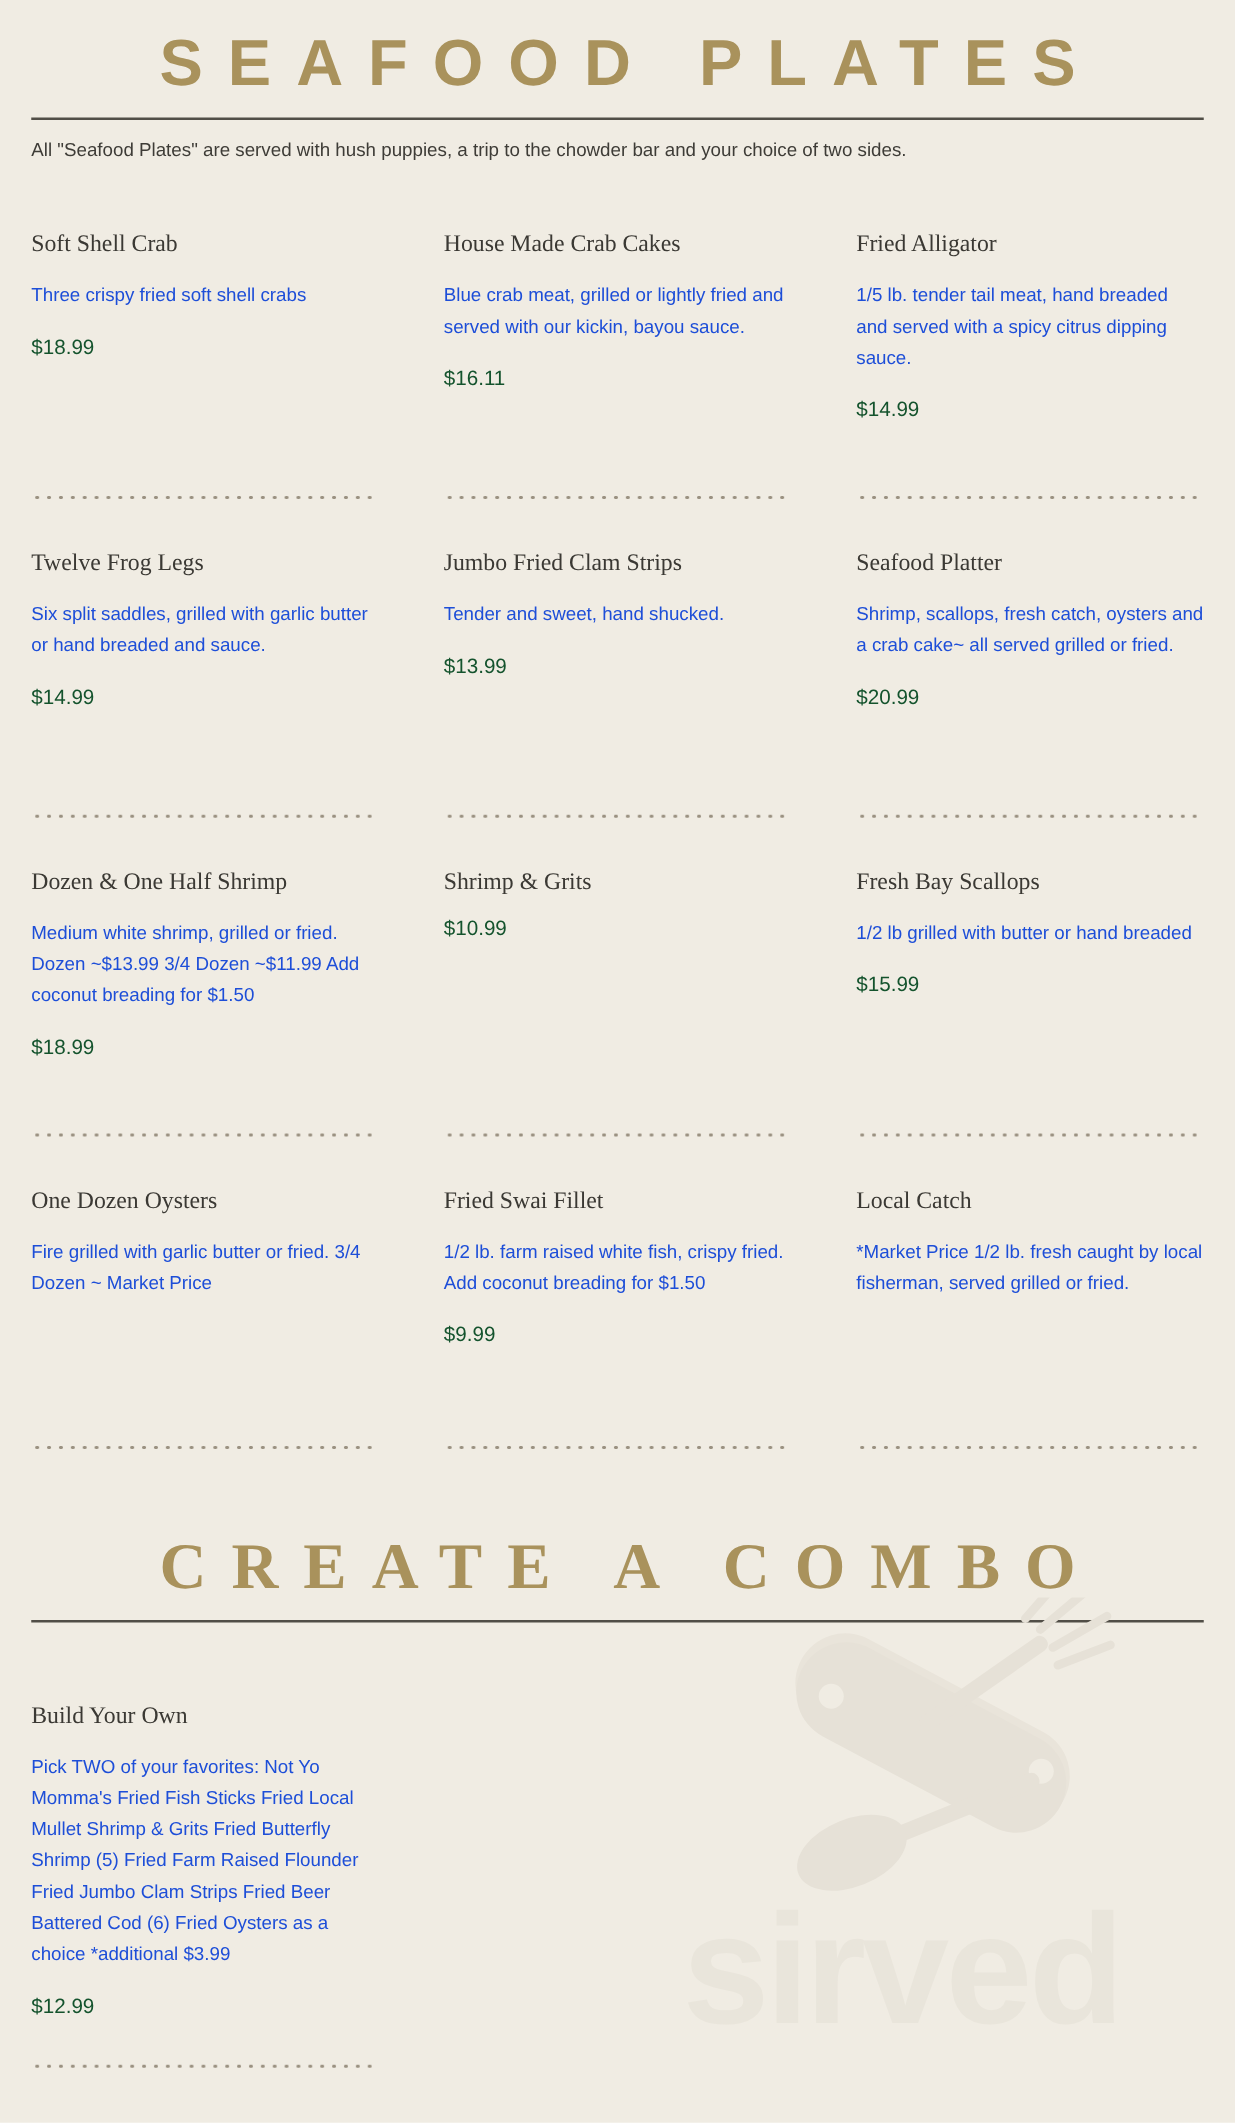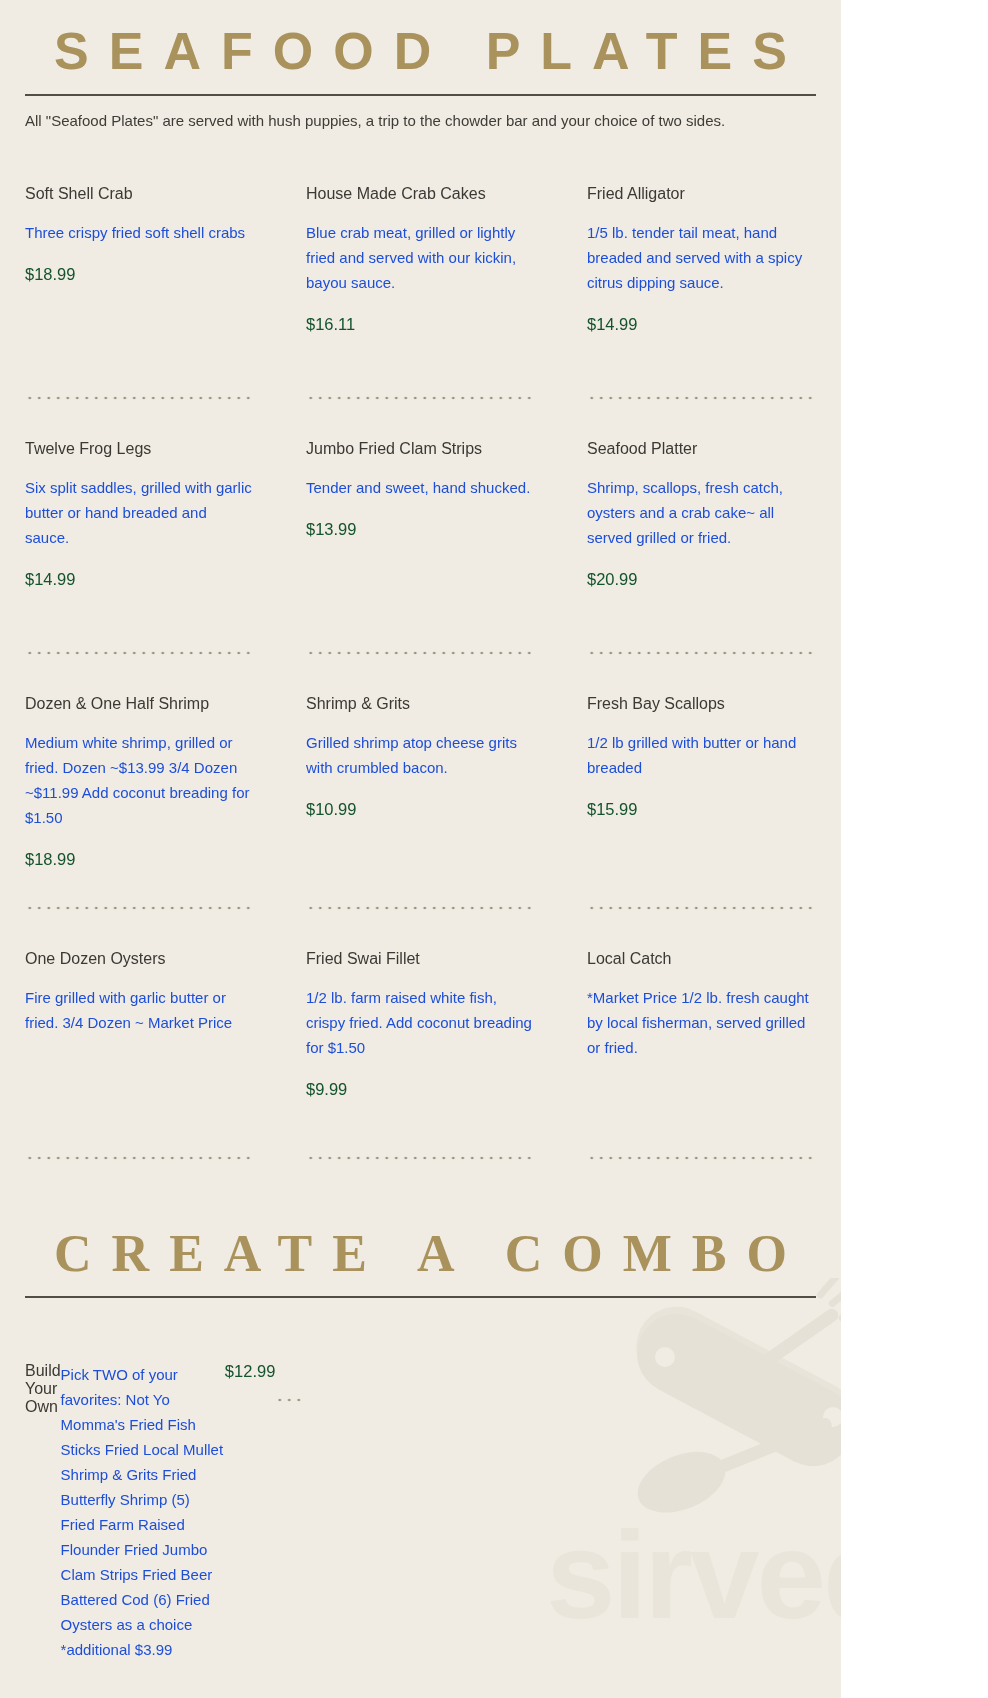--- a/index.html
+++ b/index.html
@@ -1,18 +1,18 @@
 <!DOCTYPE html>
 <html><head>
 <meta charset="utf-8">
 <style>
   html,body{margin:0;padding:0;}
   .page{
     position:relative;
-    width:841px;height:1698px;
+    width:988px;height:1698px;
     background:#f0ece3;
     font-family:"Liberation Sans",sans-serif;
     overflow:hidden;
   }
   .big-title{
     margin:0;padding:22px 0 0 20px;
     text-align:center;
     color:#a9925c;
     font-size:52px;font-weight:bold;
     letter-spacing:20px;
@@ -34,21 +34,21 @@
     grid-template-columns:repeat(3,1fr);
     grid-template-rows:255px 255px 255px 250px;
     column-gap:52px;
   }
   .menu-item{
     display:flex;flex-direction:column;
     padding-top:18px;
   }
   .item-name{
     margin:0 0 17px 0;
-    font-size:16px;font-weight:400;color:#3b3934;
+    font-size:19px;font-weight:400;color:#3b3934;font-family:Liberation Serif, serif;
   }
   .item-desc{
     margin:0 0 20px 0;
     font-size:15px;line-height:25px;color:#1d4ed8;
   }
   .item-price{
     font-size:16.5px;color:#14532d;
   }
   .dots{
     margin-top:auto;margin-bottom:22px;
@@ -56,21 +56,21 @@
     background-image:radial-gradient(circle,#9a9181 1.3px,transparent 1.6px);
     background-size:9.5px 4px;
     background-repeat:repeat-x;
     background-position:left center;
   }
   .combo-wrap{position:relative;}
   .combo-item{
     position:relative;z-index:2;
     margin:64px 25px 0 25px;
     width:278px;
-    display:flex;flex-direction:row;
+    display:flex;flex-direction:column;
   }
   .combo-item .dots{margin-top:36px;margin-bottom:0;}
   .watermark{
     position:absolute;
     left:498px;top:1278px;
     width:490px;height:400px;
     z-index:1;
     pointer-events:none;
   }
 </style>
@@ -129,21 +129,20 @@
 
     <div class="menu-item">
       <h3 class="item-name">Dozen &amp; One Half Shrimp</h3>
       <p class="item-desc">Medium white shrimp, grilled or fried. Dozen ~$13.99 3/4 Dozen ~$11.99 Add coconut breading for $1.50</p>
       <div class="item-price">$18.99</div>
       <div class="dots"></div>
     </div>
 
     <div class="menu-item">
       <h3 class="item-name">Shrimp &amp; Grits</h3>
-      <p class="item-desc">Grilled shrimp atop cheese grits with crumbled bacon.</p>
       <div class="item-price">$10.99</div>
       <div class="dots"></div>
     </div>
 
     <div class="menu-item">
       <h3 class="item-name">Fresh Bay Scallops</h3>
       <p class="item-desc">1/2 lb grilled with butter or hand breaded</p>
       <div class="item-price">$15.99</div>
       <div class="dots"></div>
     </div>

